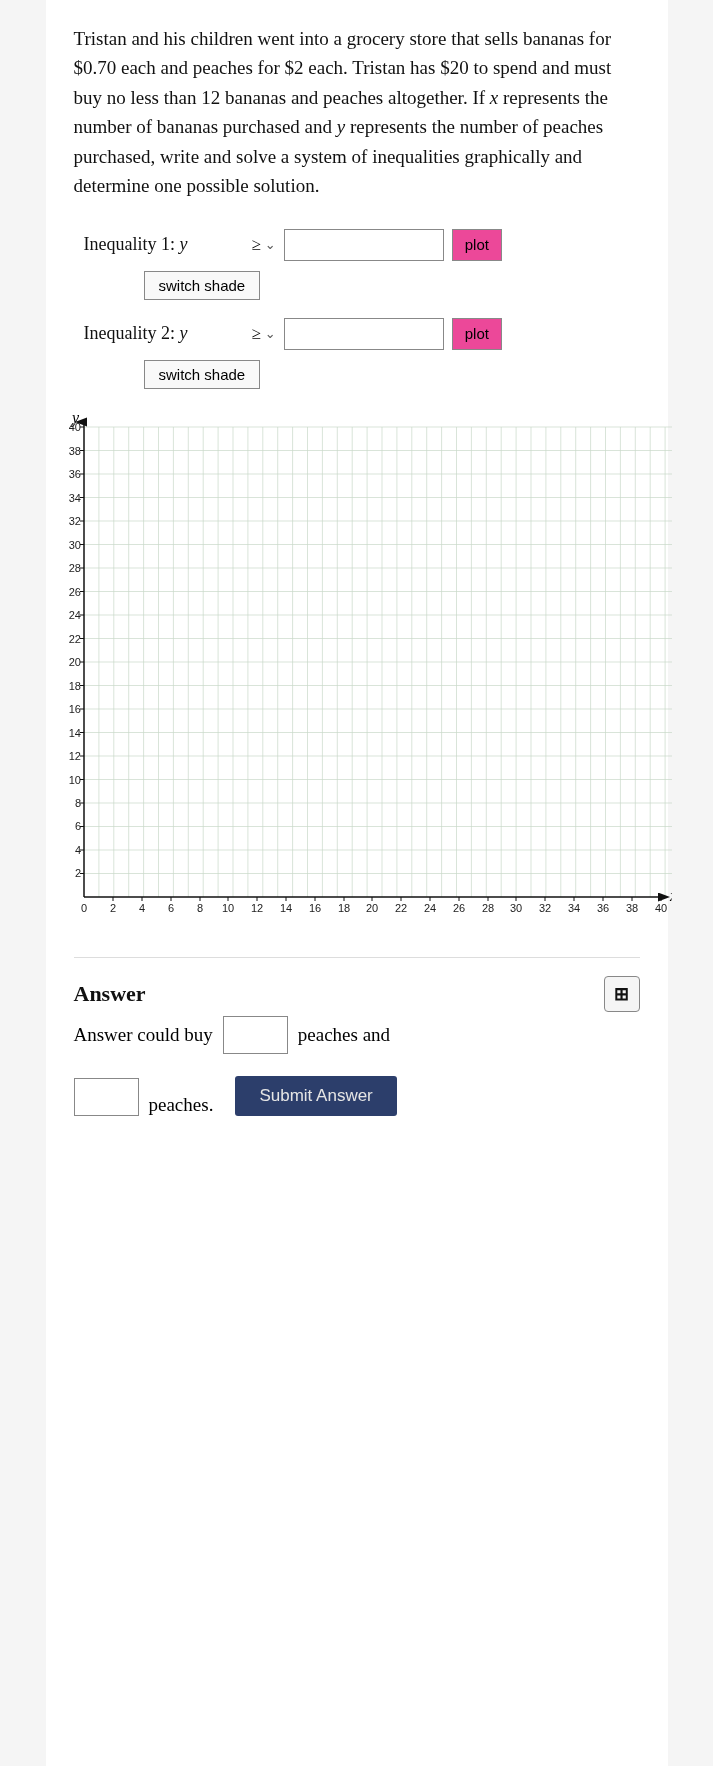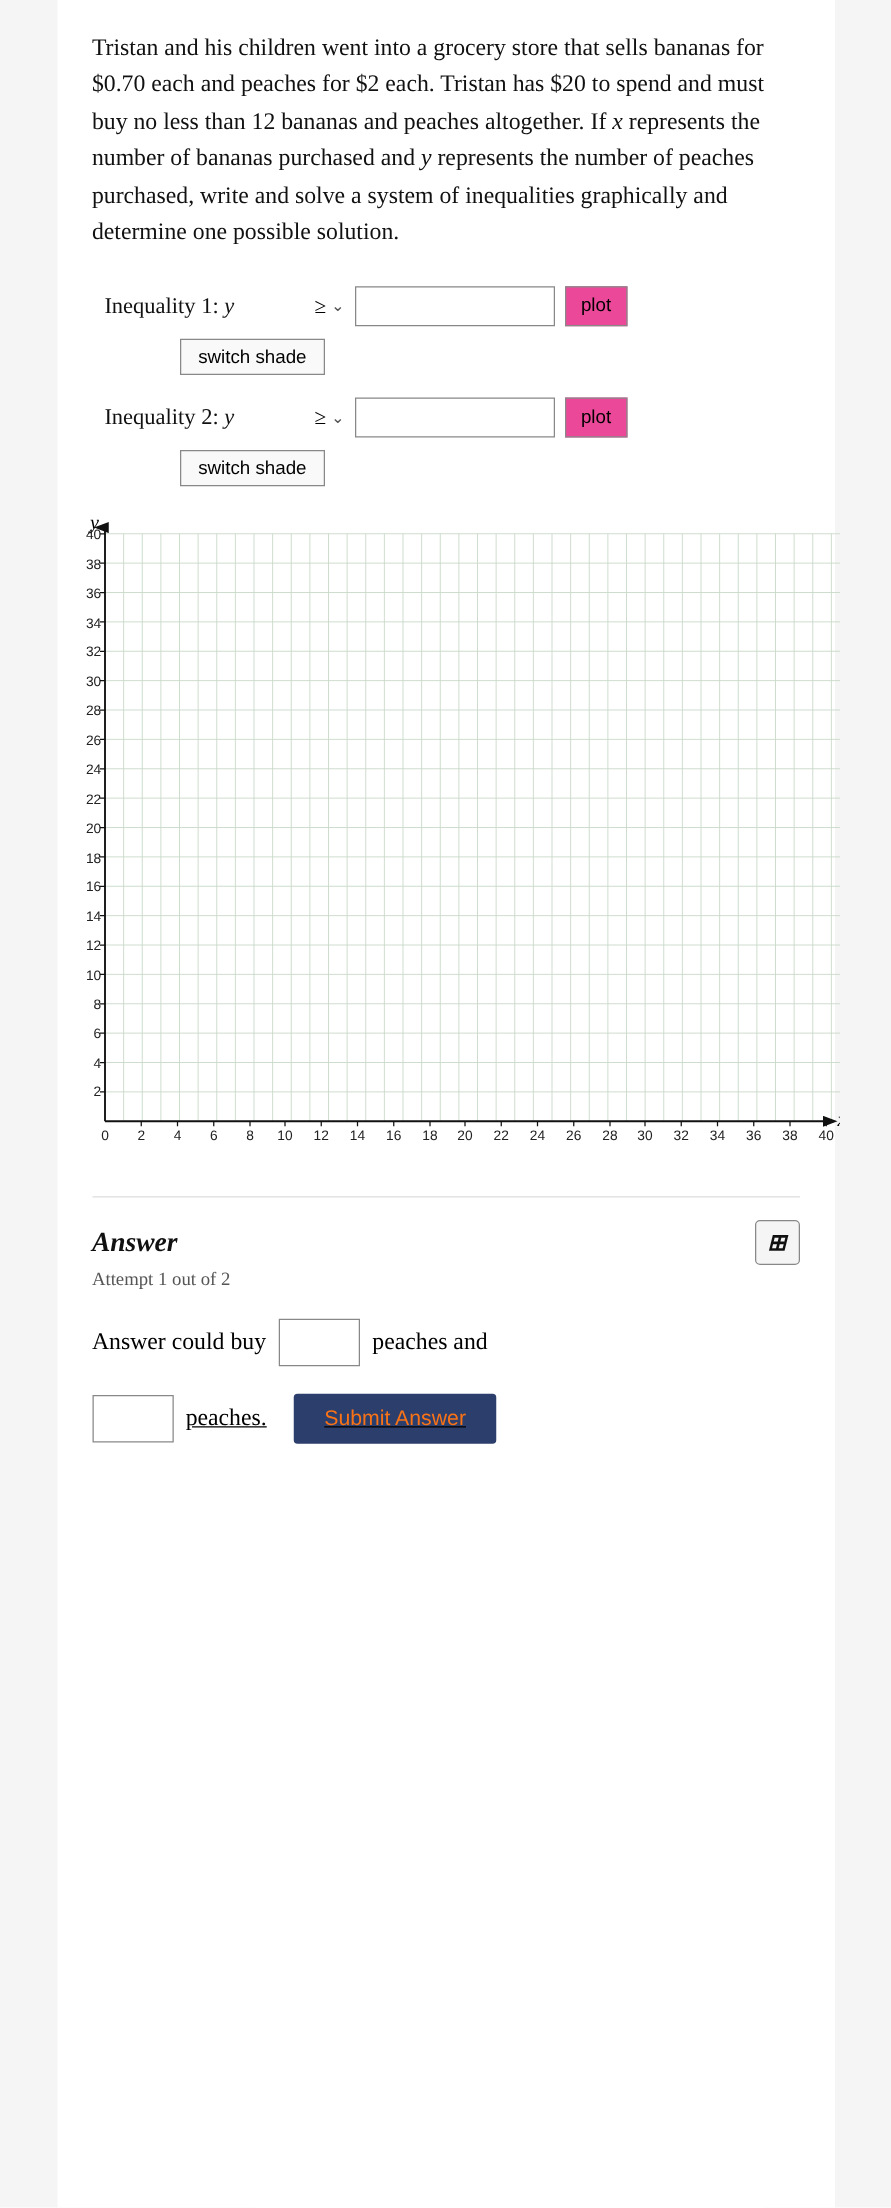--- a/index.html
+++ b/index.html
@@ -106,21 +106,20 @@
       padding-top: 18px;
     }
     .answer-title {
       font-size: 22px;
       font-weight: bold;
       color: #111;
       margin-bottom: 4px;
       display: flex;
       align-items: center;
       justify-content: space-between;
-      font-style: italic;
     }
     .keyboard-icon {
       border: 1px solid #888;
       border-radius: 4px;
       width: 36px;
       height: 36px;
       display: flex;
       align-items: center;
       justify-content: center;
       font-size: 18px;
@@ -134,37 +133,36 @@
     }
     .answer-row1 {
       display: flex;
       align-items: center;
       gap: 10px;
       font-size: 19px;
       margin-bottom: 22px;
     }
     .answer-row2 {
       display: flex;
-      align-items: center;
+      align-items: flex-end;
       gap: 10px;
       font-size: 19px;
-      text-decoration: underline;
     }
     .answer-input {
       border: 1px solid #888;
       width: 65px;
       height: 38px;
       font-size: 17px;
       text-align: center;
       outline: none;
       background: #fff;
     }
     .submit-btn {
       background: #2c3e6b;
-      color: #f97316;
+      color: #e5e5e5;
       border: none;
       padding: 10px 24px;
       font-size: 17px;
       cursor: pointer;
       border-radius: 3px;
       margin-left: 12px;
     }
   </style>
 </head>
 <body>
@@ -396,21 +394,20 @@
     </div>
   </div>
 
   <div class="answer-section">
     <div class="answer-title">
       <span>Answer</span>
       <div class="keyboard-icon">
         <span>⊞</span>
       </div>
     </div>
-    <div class="attempt-text">Attempt 1 out of 2</div>
 
     <div class="answer-row1">
       <span>Answer could buy</span>
       <input class="answer-input" type="text" value="" style="">
       <span>peaches and</span>
     </div>
 
     <div class="answer-row2">
       <input class="answer-input" type="text" value="" style="">
       <span>peaches.</span>

